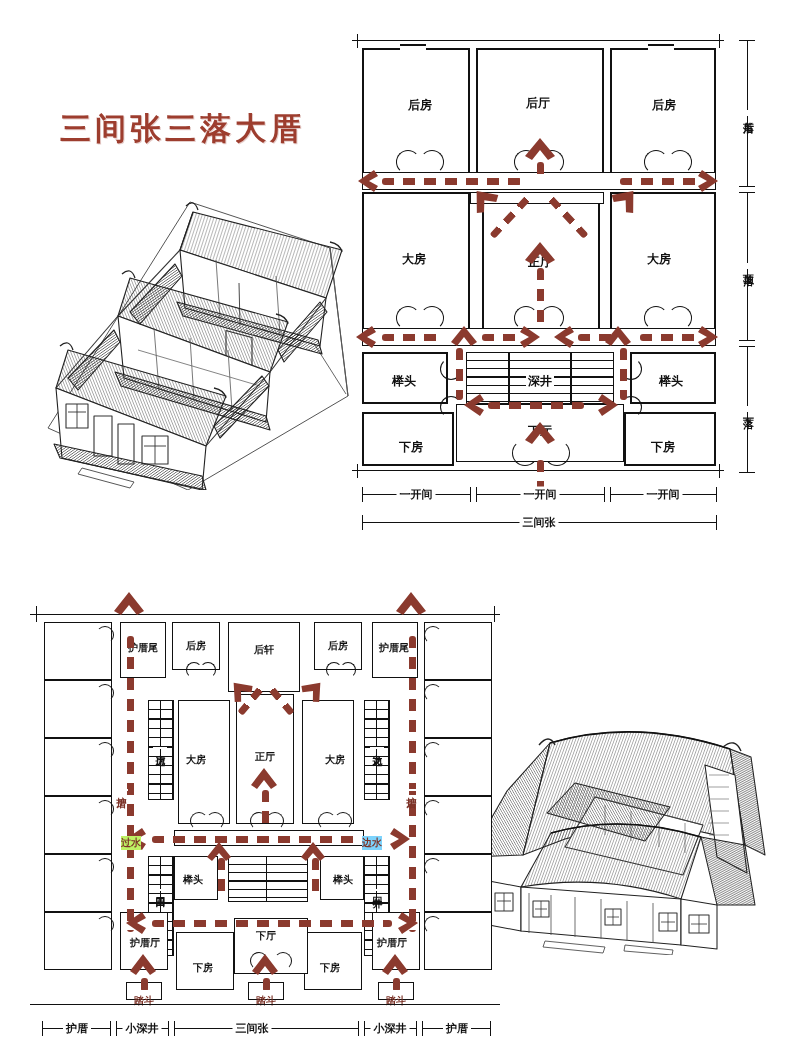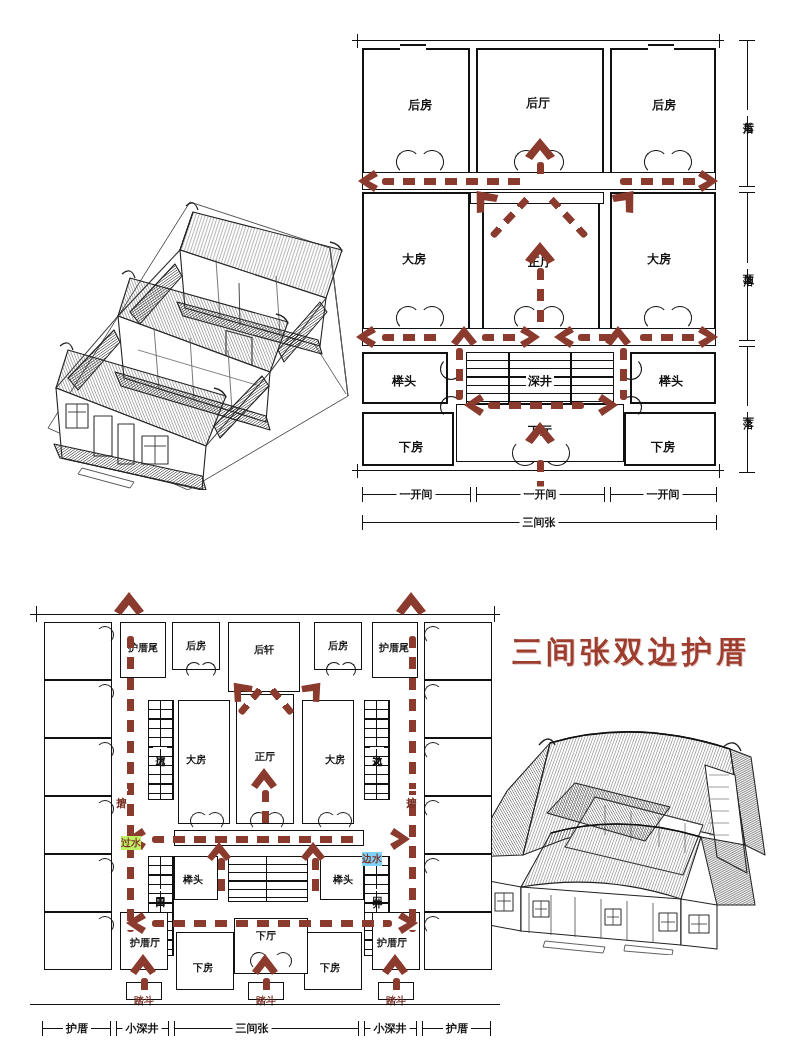--- a/index.html
+++ b/index.html
@@ -125,20 +125,21 @@
 
   
   .sketch{position:absolute;}
   .sketch svg{display:block;}
 </style>
 </head>
 <body>
 
 <div class="page">
 
+  <div class="title" id="title1">三间张三落大厝</div>
 
   <div class="sketch" style="left:30px;top:190px;width:320px;height:300px;">
     <svg width="320" height="300" viewBox="0 0 320 300">
       <defs>
         <pattern id="tile1" width="3" height="3" patternUnits="userSpaceOnUse" patternTransform="rotate(18)">
           <line x1="0" y1="0" x2="0" y2="3" stroke="#333" stroke-width="0.7"></line>
         </pattern>
         <pattern id="tile2" width="2.6" height="2.6" patternUnits="userSpaceOnUse" patternTransform="rotate(-22)">
           <line x1="0" y1="0" x2="0" y2="2.6" stroke="#2b2b2b" stroke-width="0.75"></line>
         </pattern>
@@ -413,21 +414,20 @@
     <div class="tick" style="left:610px;top:487px;height:15px;"></div>
     <div class="tick" style="left:716px;top:487px;height:15px;"></div>
     <div class="dimlabel" style="left:663px;top:494px;">一开间</div>
 
     <div class="dimline" style="left:362px;top:522px;width:354px;"></div>
     <div class="tick" style="left:362px;top:515px;height:15px;"></div>
     <div class="tick" style="left:716px;top:515px;height:15px;"></div>
     <div class="dimlabel" style="left:539px;top:522px;">三间张</div>
   </div>
 
-  <div class="title" id="title2">三间张双边护厝</div>
 
   <div class="sketch" style="left:455px;top:705px;width:330px;height:250px;">
     <svg width="330" height="250" viewBox="0 0 330 250">
       <defs>
         <pattern id="r1" width="2.6" height="2.6" patternUnits="userSpaceOnUse" patternTransform="rotate(20)">
           <line x1="0" y1="0" x2="0" y2="2.6" stroke="#333" stroke-width="0.75"></line>
         </pattern>
         <pattern id="r2" width="2.2" height="2.2" patternUnits="userSpaceOnUse" patternTransform="rotate(-30)">
           <line x1="0" y1="0" x2="0" y2="2.2" stroke="#2a2a2a" stroke-width="0.85"></line>
         </pattern>
@@ -627,21 +627,21 @@
       <svg width="30" height="26">
           <path d="M2 13 L18 2 L22 8 L13 13 L22 18 L18 24 Z" fill="#8b3a2e"></path>
         </svg>
     </div>
     <div class="chev" style="left:384px;top:826px;">
       <svg width="30" height="26">
           <path d="M26 13 L10 2 L6 8 L15 13 L6 18 L10 24 Z" fill="#8b3a2e"></path>
         </svg>
     </div>
     <div class="rlabel sm" style="left:131px;top:843px;color:#7c3328;background:#bef264;">过水</div>
-    <div class="rlabel sm" style="left:372px;top:843px;color:#7c3328;background:#7dd3fc;margin-top:16px;">边水</div>
+    <div class="rlabel sm" style="left:372px;top:843px;color:#7c3328;background:#7dd3fc;">边水</div>
     <div class="rlabel sm vert" style="left:411px;top:790px;color:#7c3328;background:#fff;">护厝</div>
     <div class="rlabel sm vert" style="left:121px;top:790px;color:#7c3328;background:#fff;">护厝</div>
 
     <div class="dots-v" style="left:218px;top:858px;height:36px;"></div>
     <div class="chev" style="left:205px;top:840px;">
       <svg width="28" height="24">
           <path d="M14 2 L26 17 L21 21 L14 13 L7 21 L2 17 Z" fill="#8b3a2e"></path>
         </svg>
     </div>
     <div class="dots-v" style="left:312px;top:858px;height:36px;"></div>

